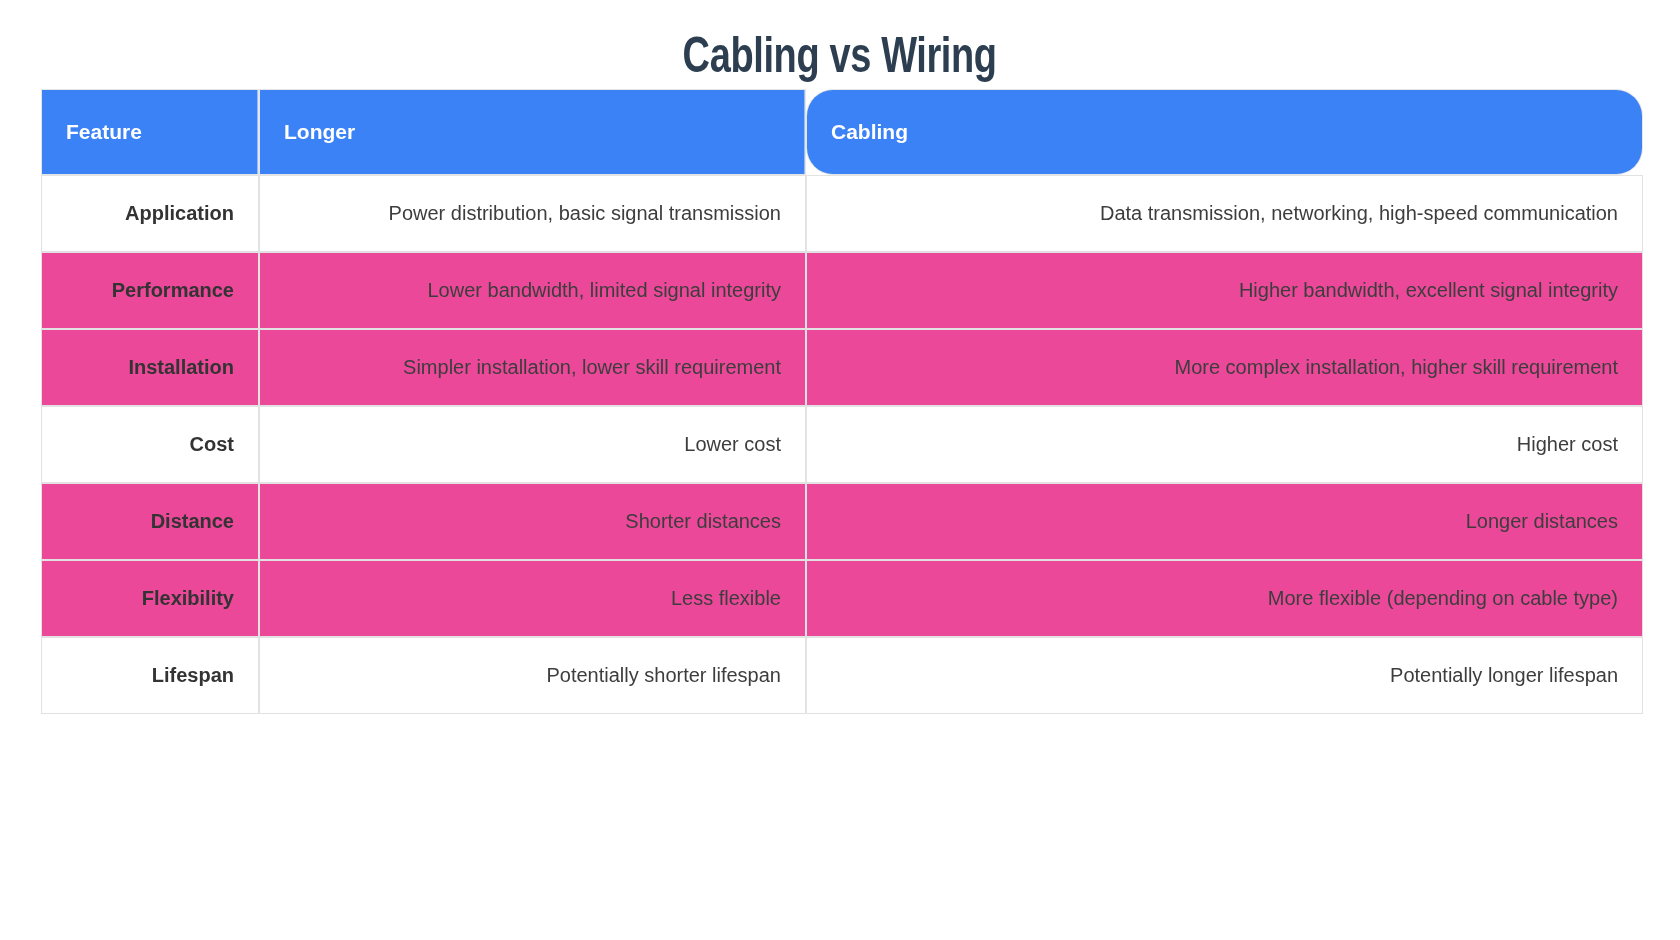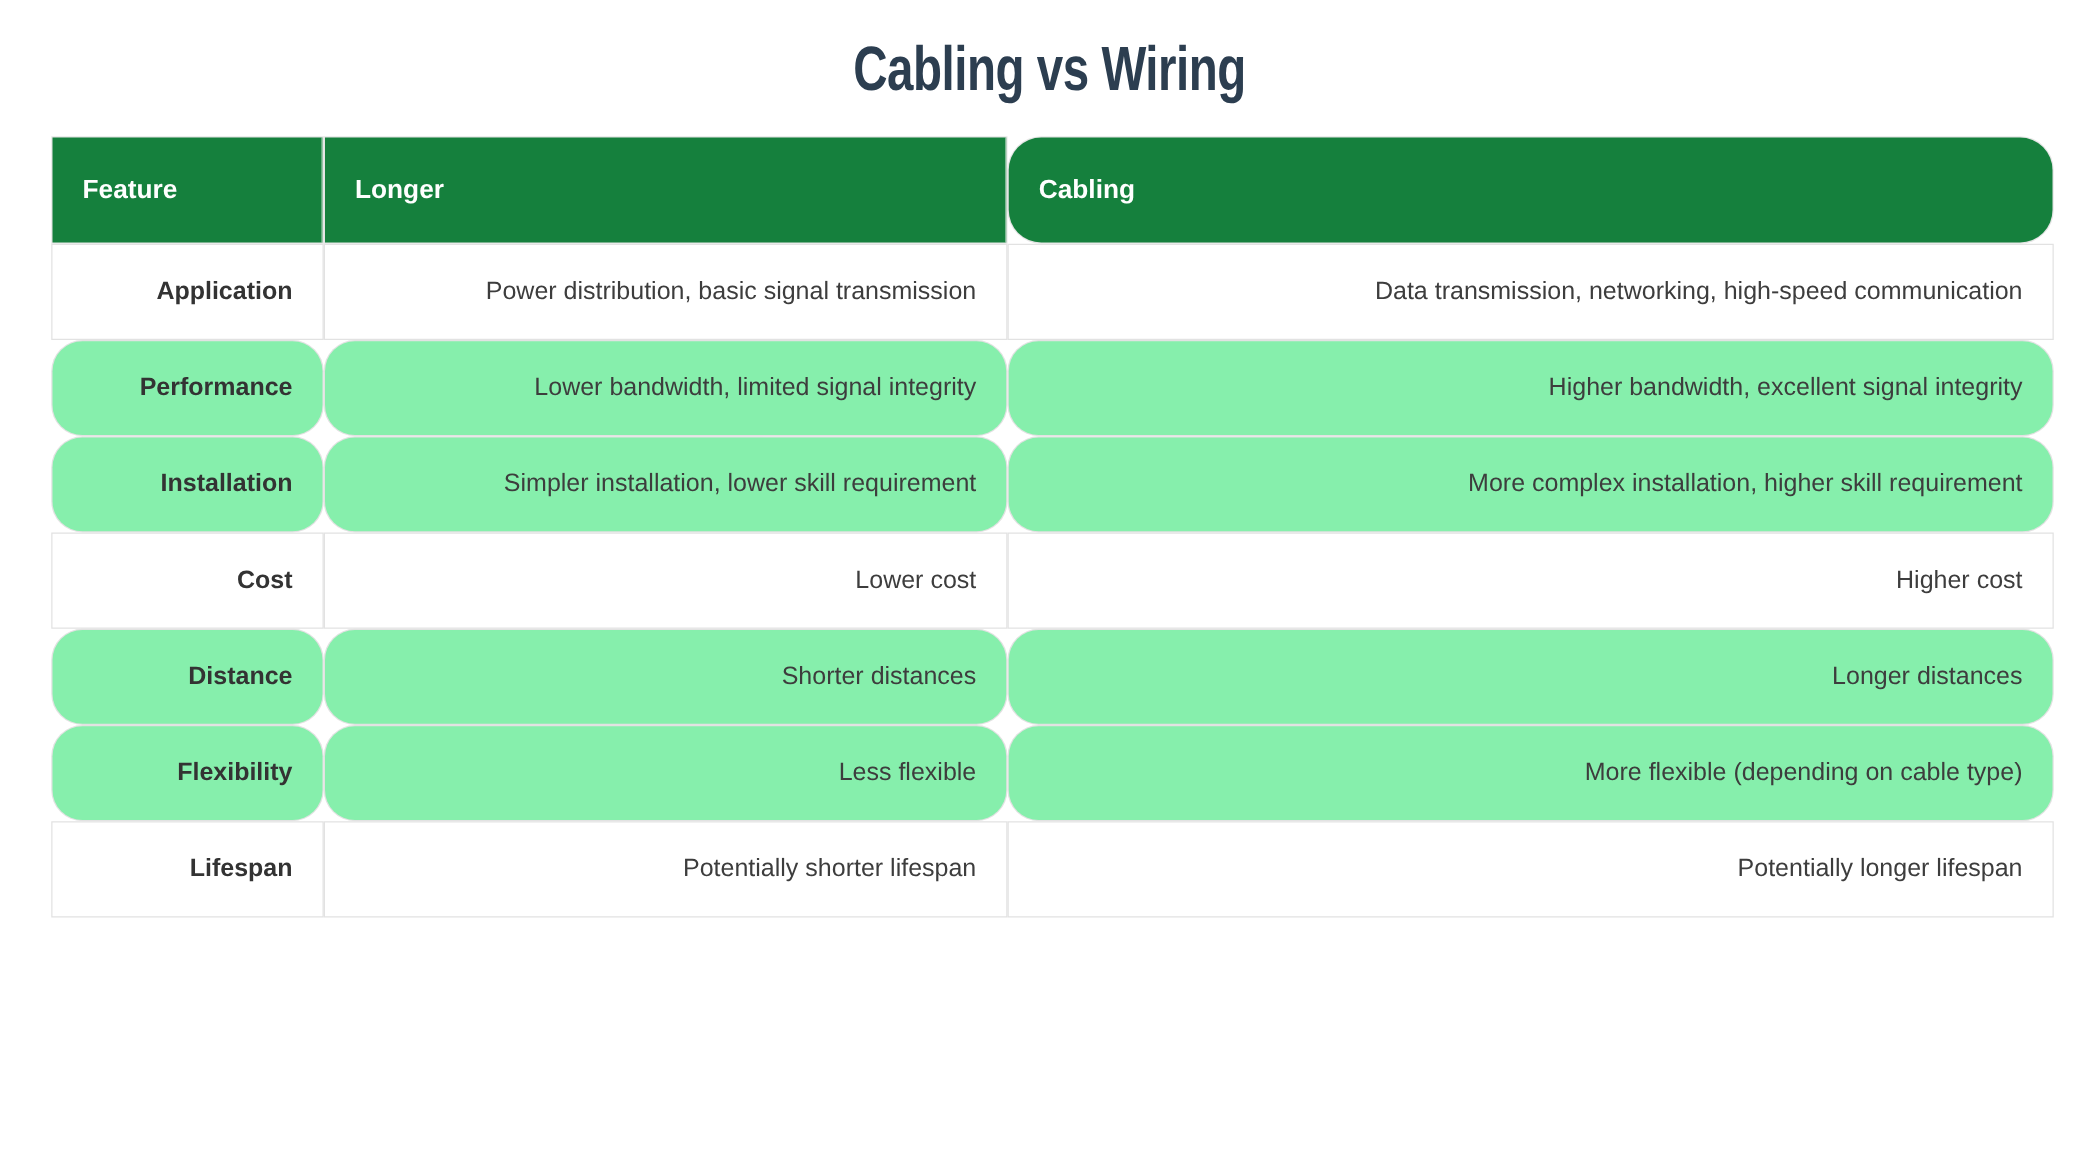--- a/index.html
+++ b/index.html
@@ -7,21 +7,20 @@
     width: 1680px;
     height: 940px;
     background: #ffffff;
     font-family: "Liberation Sans", sans-serif;
   }
   .page {
     padding: 26px 40px 0 40px;
   }
   .page-title {
     text-align: center;
-    margin-bottom: 20px;
     height: 62px;
   }
   .page-title span {
     display: inline-block;
     font-size: 50px;
     font-weight: 700;
     color: #2c3e50;
     letter-spacing: -0.5px;
     transform: scaleX(0.76);
     transform-origin: center;
@@ -30,21 +29,21 @@
   table.compare {
     width: 1600px;
     border-collapse: separate;
     border-spacing: 2px;
     table-layout: fixed;
   }
   col.c-feature { width: 216px; }
   col.c-wiring  { width: 545px; }
   col.c-cabling { width: 835px; }
   th {
-    background: #15803d;
+    background: #3b82f6;
     color: #ffffff;
     font-size: 21px;
     font-weight: 700;
     text-align: left;
     padding: 30px 24px;
     box-shadow: 0 0 0 1px rgba(0,0,0,0.10);
     border-right: 1px solid rgba(255,255,255,0.45);
   }
   th:last-child { border-right: none; border-radius: 26px; }
   td {
@@ -54,21 +53,21 @@
     padding: 26px 24px;
     background: #ffffff;
     box-shadow: 0 0 0 1px #e2e2e2;
     white-space: nowrap;
     overflow: hidden;
   }
   td.feature {
     font-weight: 700;
     color: #333333;
   }
-  tr.alt td { background: #86efac; border-radius: 24px; }
+  tr.alt td { background: #ec4899; }
 </style>
 </head>
 <body>
 
 <div class="page">
 
   <h1 class="page-title">
     <span>Cabling vs Wiring</span>
   </h1>
 

